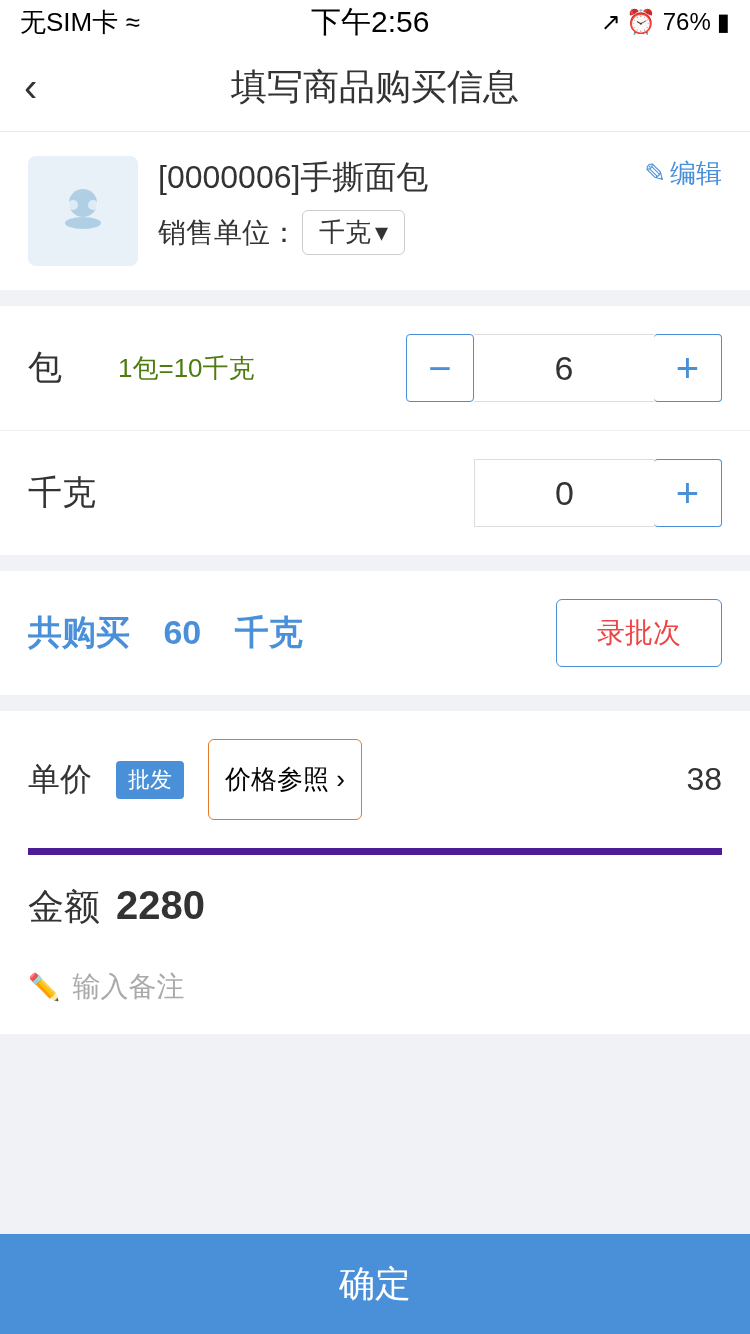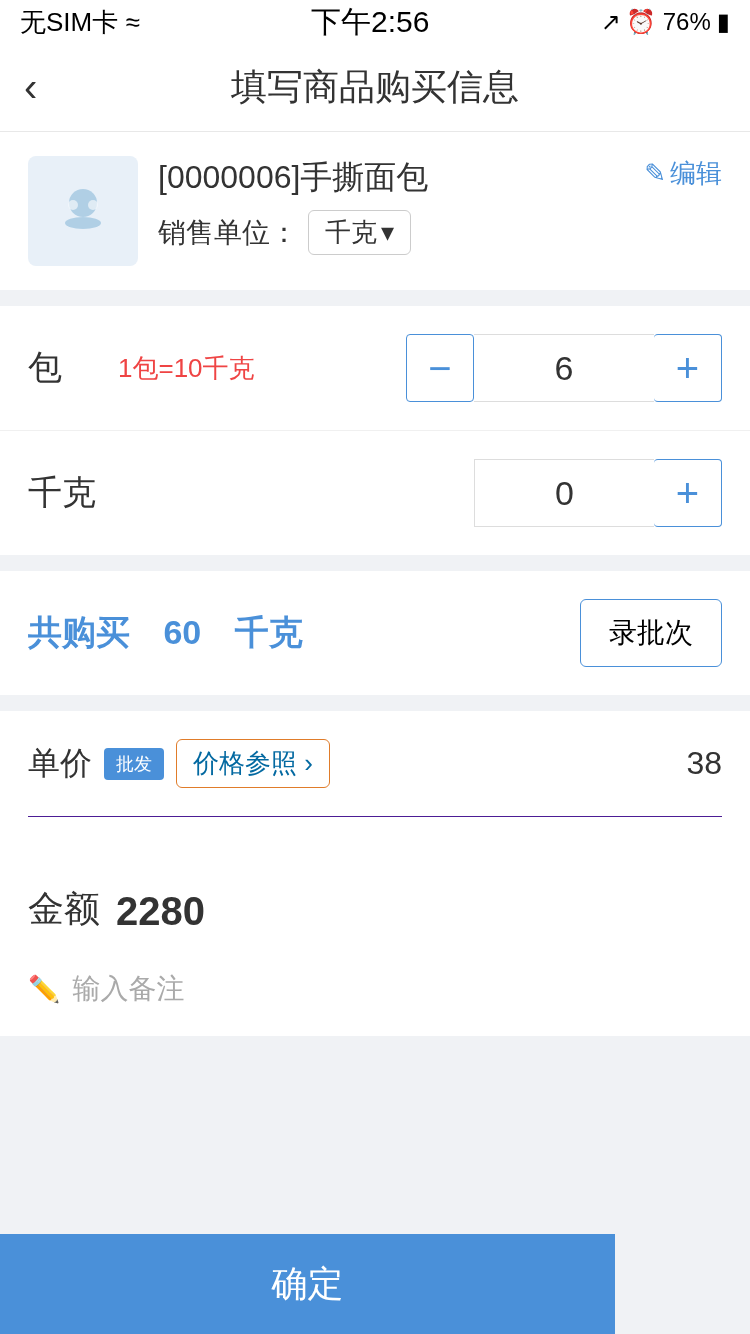--- a/index.html
+++ b/index.html
@@ -82,21 +82,21 @@
       margin-bottom: 10px;
     }
     .product-stock {
       font-size: 26px;
       color: #666;
       margin-bottom: 12px;
     }
     .product-unit-row {
       display: flex;
       align-items: center;
-      gap: 10px;
+      gap: 4px;
       font-size: 28px;
       color: #333;
     }
     .unit-select {
       border: 1px solid #ccc;
       border-radius: 6px;
       padding: 4px 16px;
       font-size: 26px;
       color: #333;
       background: #fff;
@@ -126,21 +126,21 @@
       padding: 28px 28px;
       border-bottom: 1px solid #f0f0f0;
     }
     .quantity-label {
       font-size: 34px;
       color: #333;
       min-width: 80px;
     }
     .quantity-hint {
       font-size: 26px;
-      color: #ef4444;
+      color: #4d7c0f;
       flex: 1;
       padding-left: 10px;
     }
     .quantity-controls {
       display: flex;
       align-items: center;
       gap: 0;
     }
     .qty-btn {
       width: 68px;
@@ -187,57 +187,57 @@
     .total-text {
       font-size: 34px;
       color: #333;
     }
     .total-text span {
       color: #4a90d9;
       font-weight: bold;
     }
     .batch-btn {
       border: 1px solid #4a90d9;
-      color: #000000;
-      background: #fff;
-      padding: 14px 28px;
+      color: #ef4444;
+      background: #fff;
+      padding: 14px 40px;
       border-radius: 6px;
       font-size: 28px;
       cursor: pointer;
     }
 
     
     .price-section {
       background: #fff;
       padding: 28px 28px 0 28px;
       margin-bottom: 0;
     }
     .price-row {
       display: flex;
       align-items: center;
-      gap: 12px;
+      gap: 24px;
       padding-bottom: 28px;
-      border-bottom: 1px solid #4c1d95;
+      border-bottom: 7px solid #4c1d95;
     }
     .price-label {
       font-size: 32px;
       color: #333;
     }
     .price-tag {
       background: #4a90d9;
       color: #fff;
-      font-size: 18px;
+      font-size: 22px;
       padding: 4px 12px;
       border-radius: 4px;
     }
     .price-ref-btn {
       border: 1.5px solid #e07c2a;
-      color: #0369a1;
-      background: #fff;
-      padding: 6px 16px;
+      color: #000000;
+      background: #fff;
+      padding: 22px 16px;
       border-radius: 6px;
       font-size: 26px;
       cursor: pointer;
       display: flex;
       align-items: center;
       gap: 4px;
     }
     .price-value {
       margin-left: auto;
       font-size: 32px;
@@ -245,23 +245,22 @@
       font-weight: 500;
     }
 
     
     .amount-section {
       background: #fff;
       padding: 28px 28px 0 28px;
     }
     .amount-row {
       display: flex;
-      align-items: flex-end;
+      align-items: flex-start;
       padding-bottom: 20px;
-      margin-top: 40px;
     }
     .amount-label {
       font-size: 36px;
       color: #333;
       font-weight: 500;
     }
     .amount-value {
       font-size: 40px;
       color: #333;
       font-weight: bold;
@@ -274,21 +273,21 @@
       padding: 16px 0 28px 0;
       color: #aaa;
       font-size: 28px;
     }
 
     
     .footer {
       position: fixed;
       bottom: 0;
       left: 0;
-      width: 615px;
+      width: 750px;
       height: 100px;
       background: #4a90d9;
       display: flex;
       align-items: center;
       justify-content: center;
       cursor: pointer;
     }
     .footer-btn {
       color: #fff;
       font-size: 36px;

